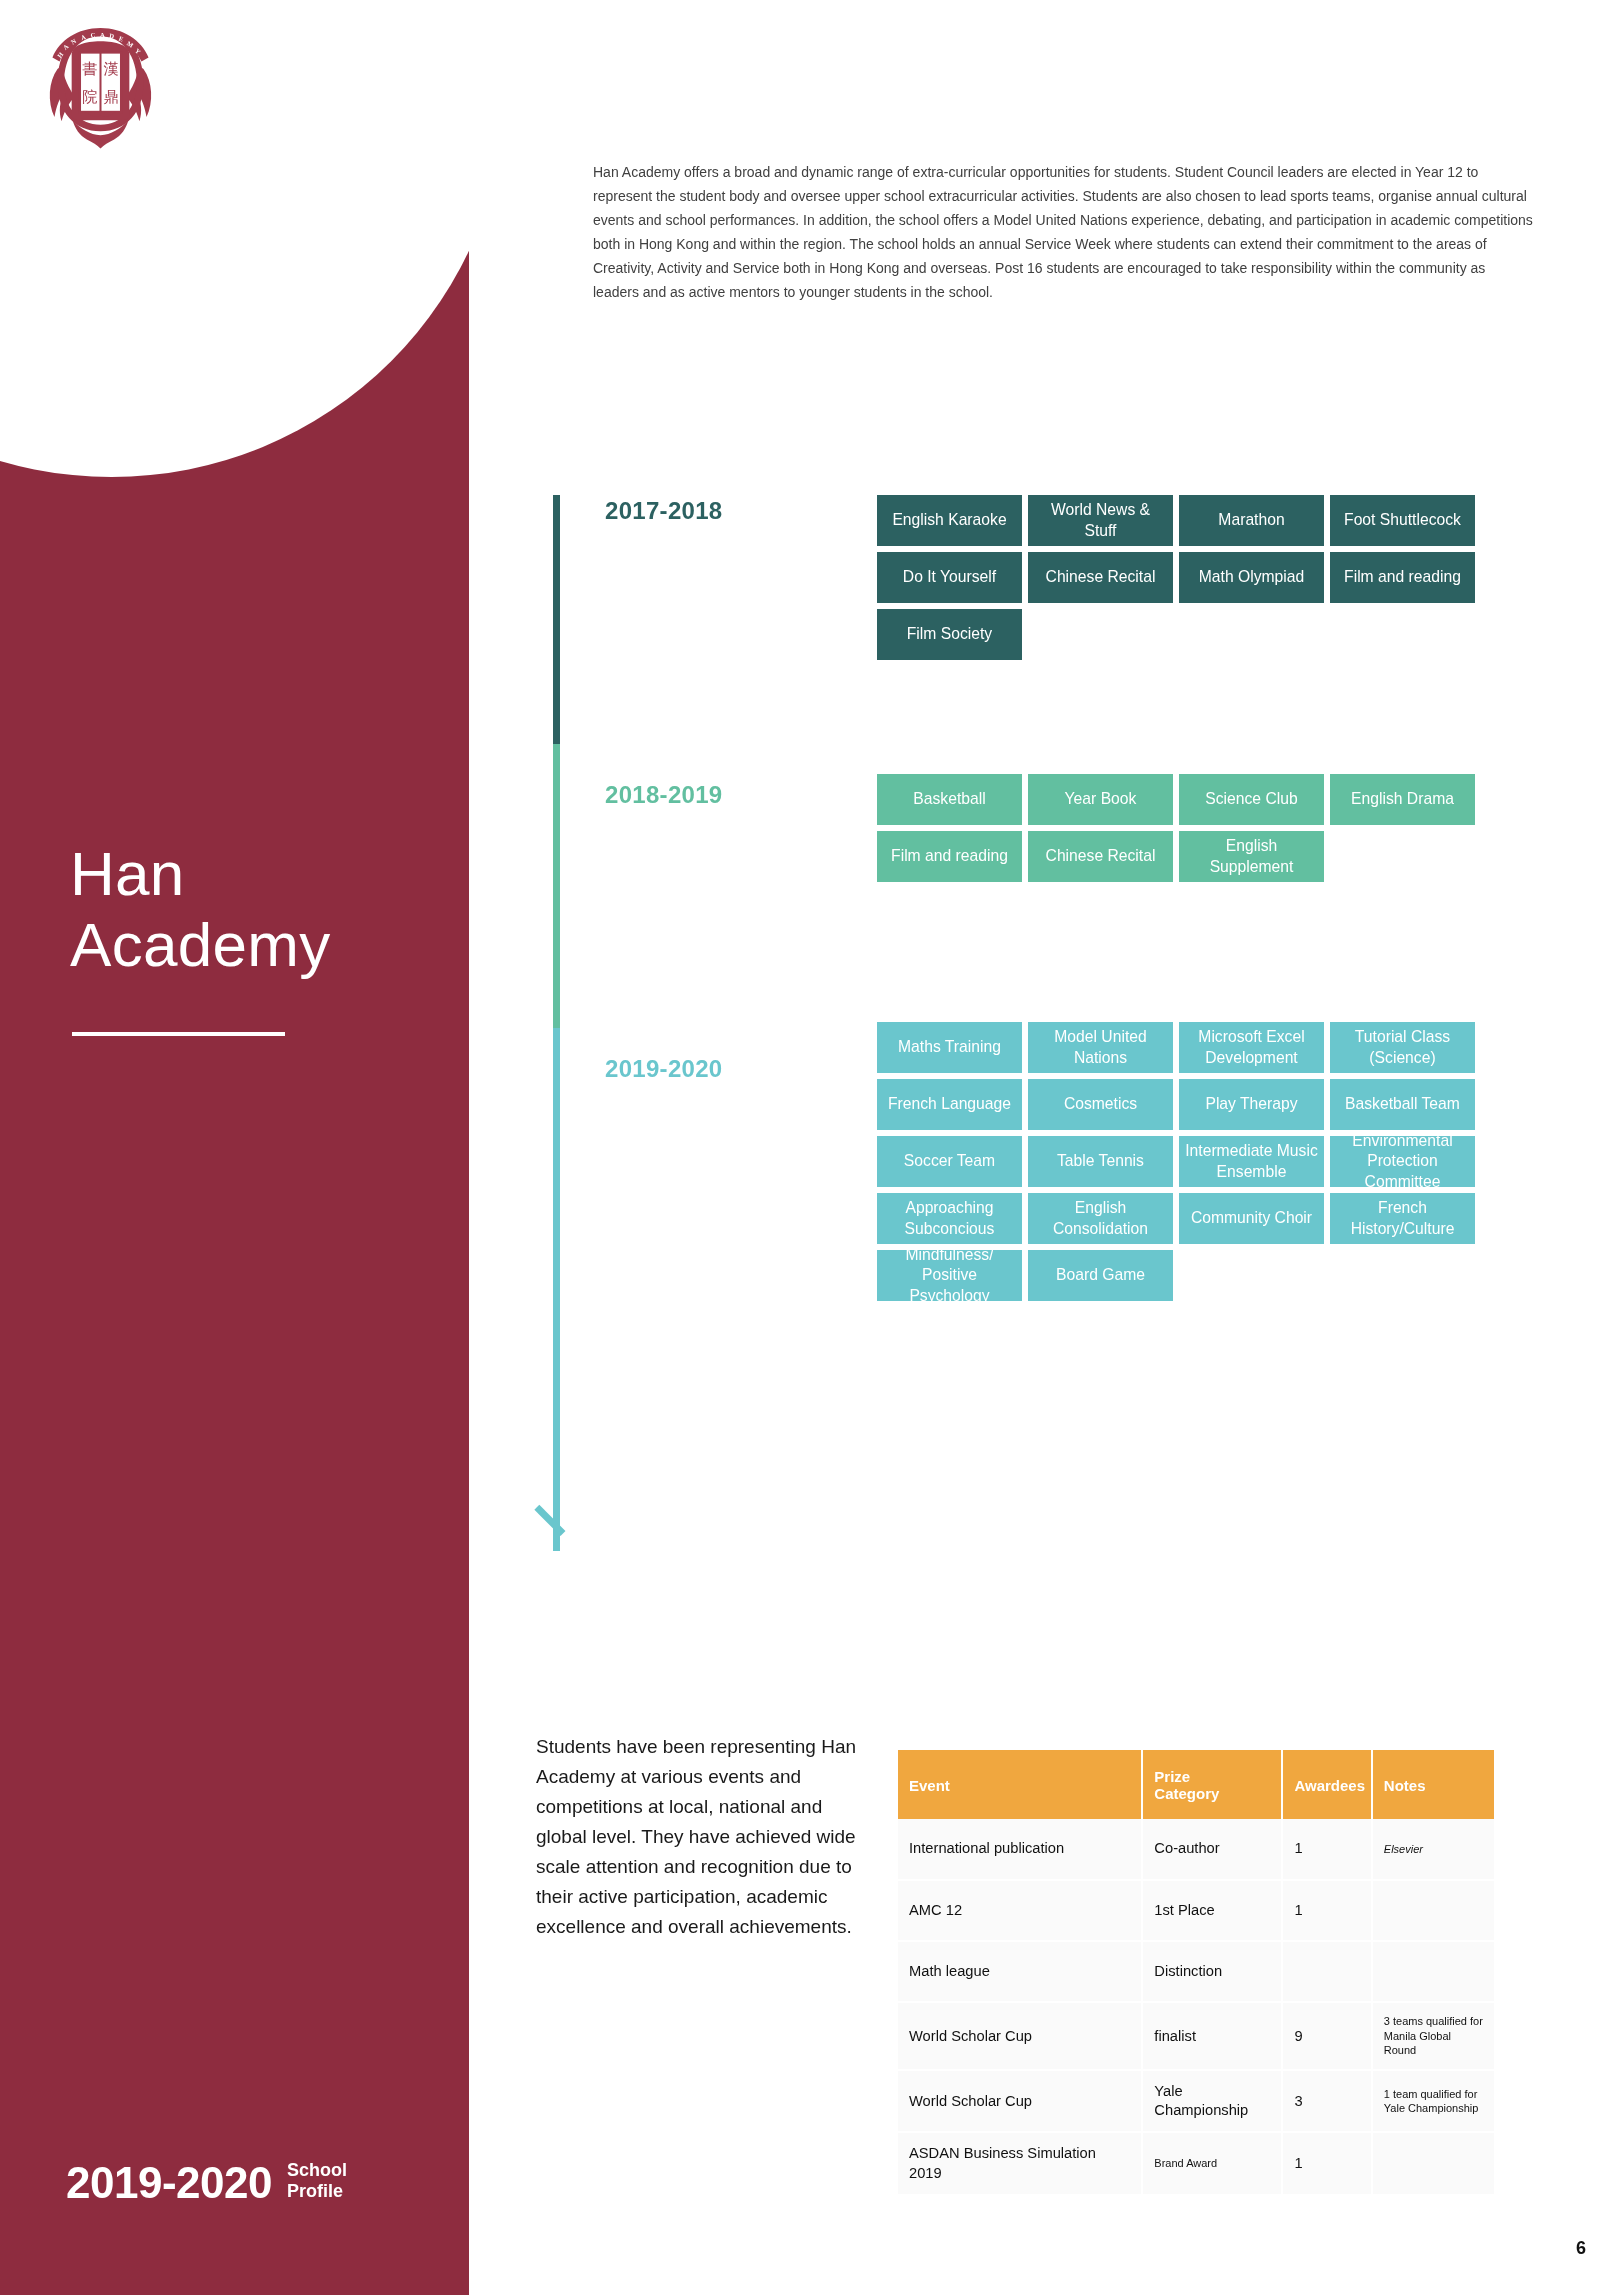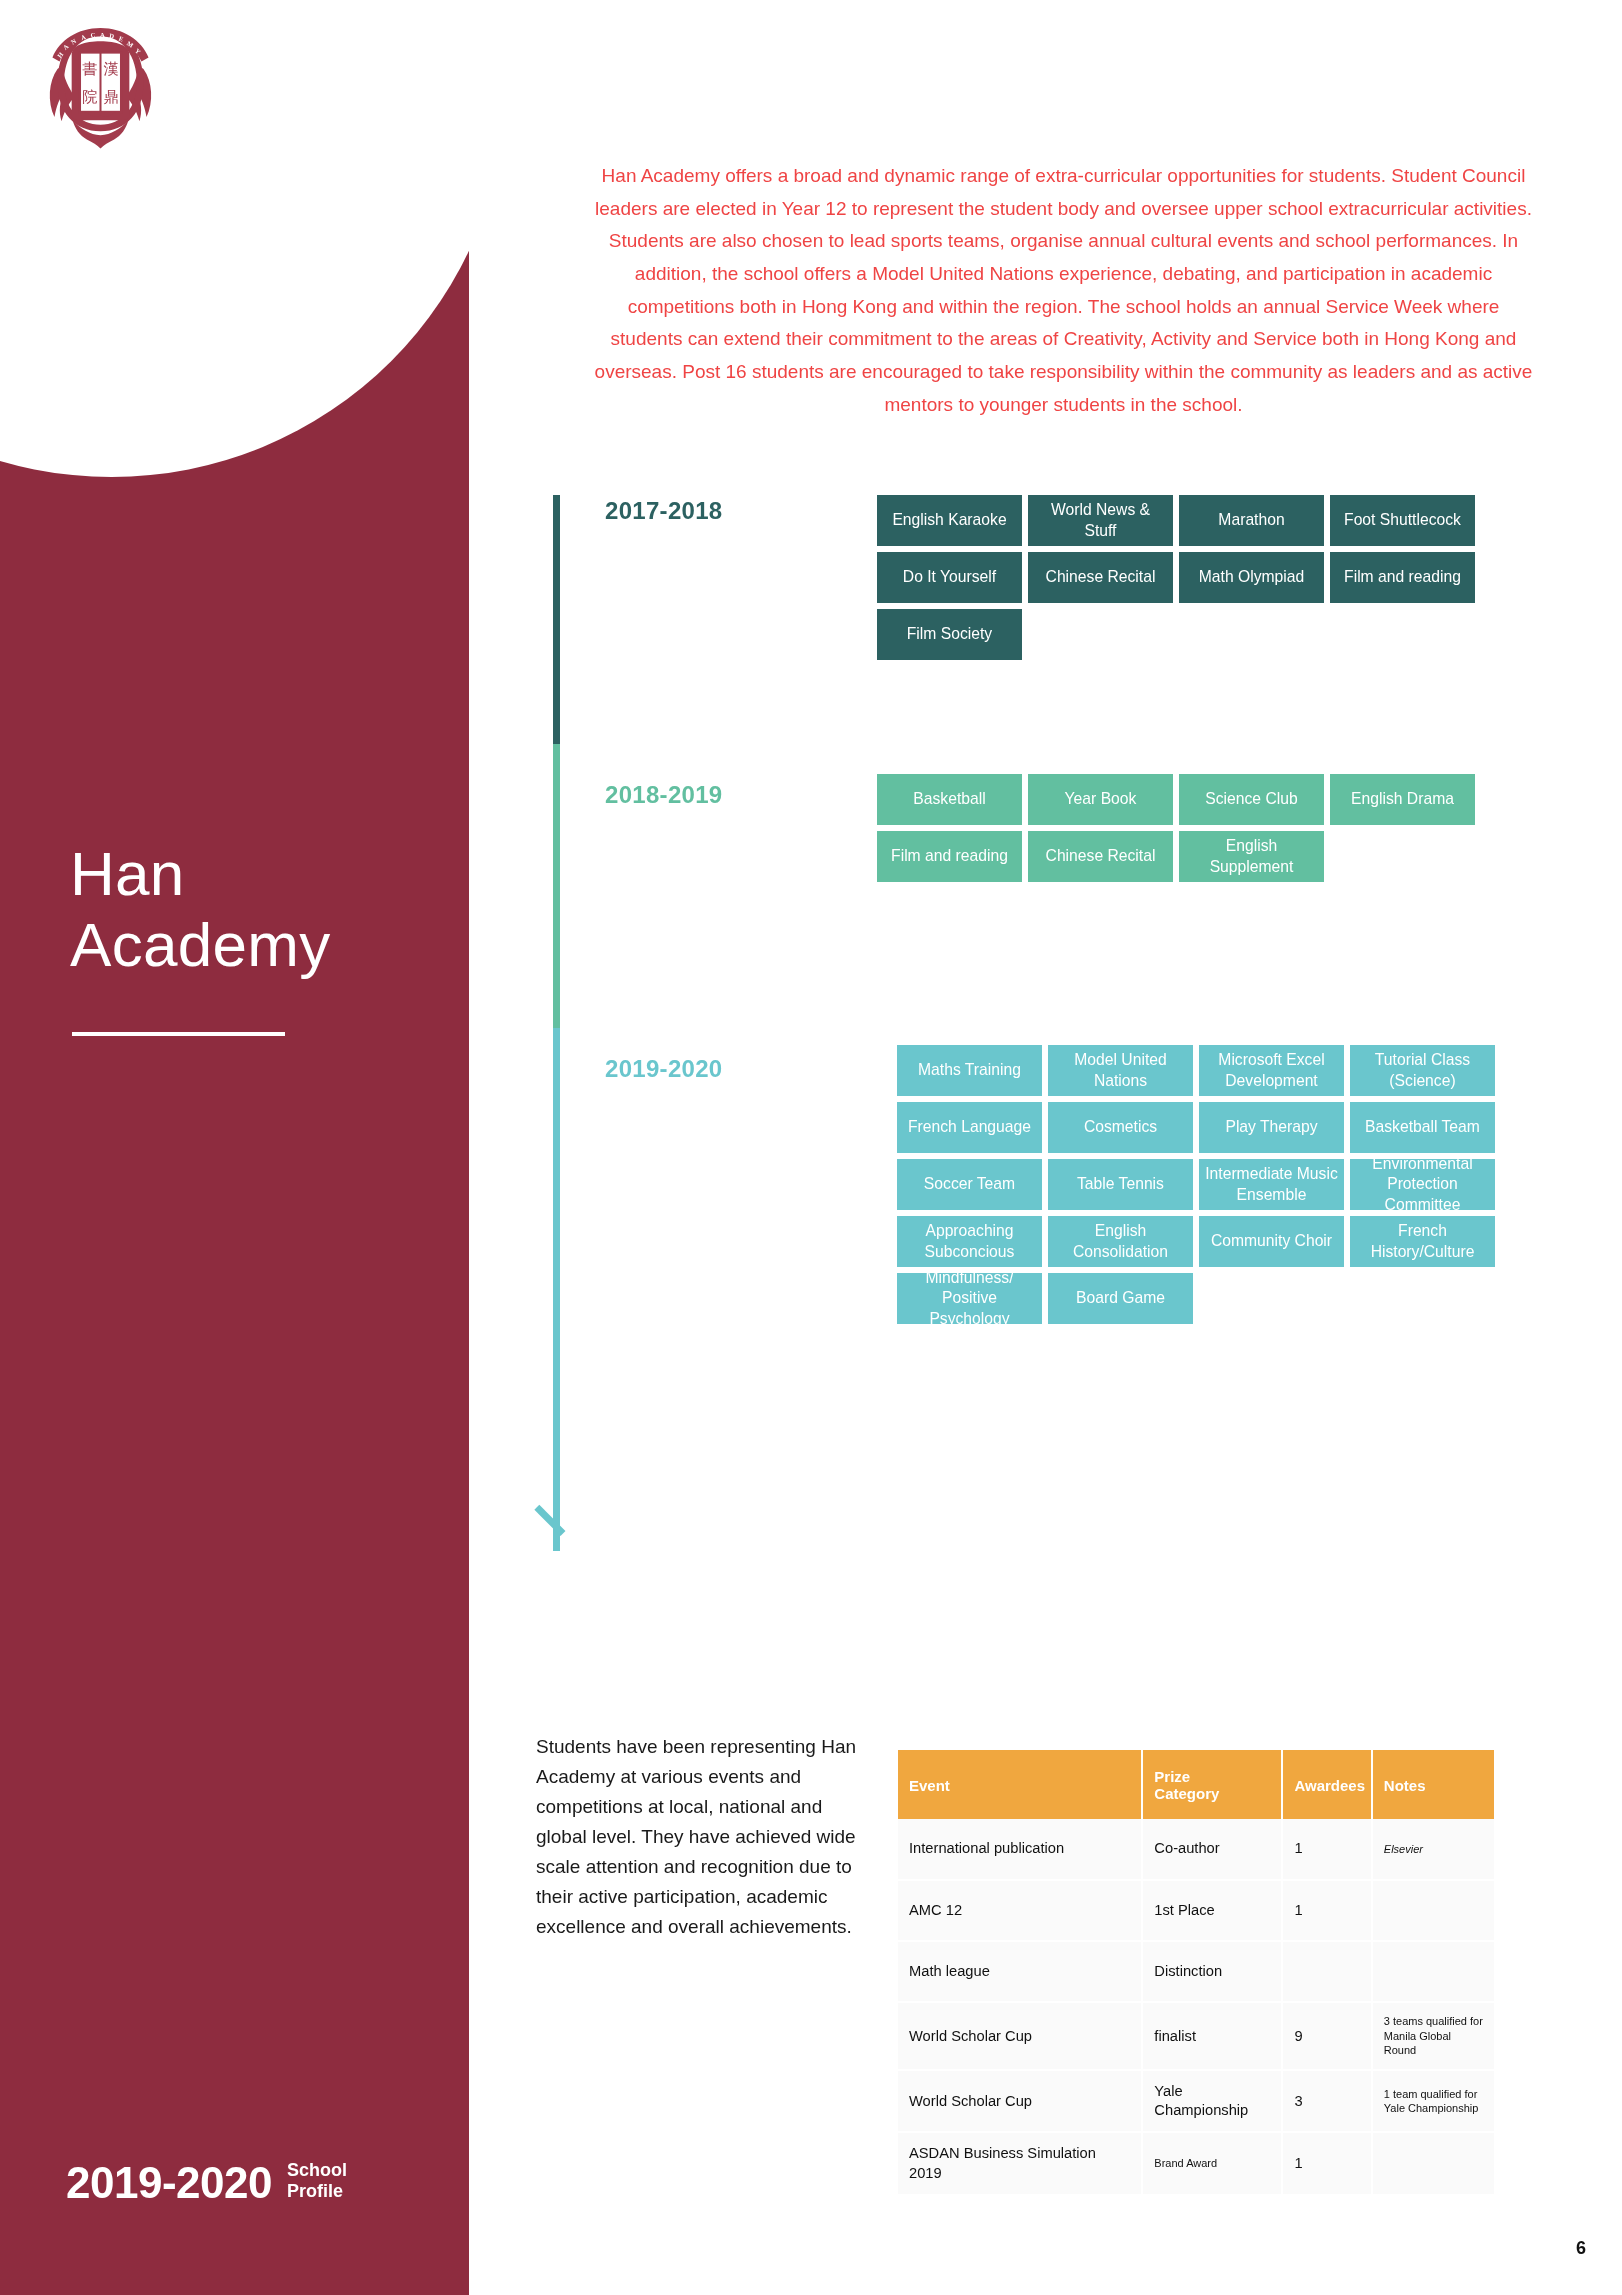--- a/index.html
+++ b/index.html
@@ -111,24 +111,24 @@
     letter-spacing: 0.1px;
   }
   #heading-activities { left: 124px; top: 81px; width: 938px; }
   #heading-competitions { left: 67px; top: 1620px; width: 761px; }
 
   .intro-paragraph {
     position: absolute;
     left: 124px;
     top: 160px;
     width: 941px;
-    font-size: 19px;
+    font-size: 14px;
     line-height: 1.72;
-    color: #ef4444;
-    text-align: center;
+    color: #404040;
+    text-align: left;
   }
 
   
   .timeline {
     position: absolute;
     left: 76px;
     top: 495px;
     width: 1055px;
     height: 1090px;
   }
@@ -358,21 +358,21 @@
           <div class="activity-box bg-green">Science Club</div>
           <div class="activity-box bg-green">English Drama</div>
           <div class="activity-box bg-green">Film and reading</div>
           <div class="activity-box bg-green">Chinese Recital</div>
           <div class="activity-box bg-green">English Supplement</div>
         </div>
       </div>
 
       <div class="year-group">
         <div class="year-label c-teal" style="top:560px;">2019-2020</div>
-        <div class="box-grid" style="top:550px;margin-left:20px;">
+        <div class="box-grid" style="top:527px;">
           <div class="activity-box bg-teal">Maths Training</div>
           <div class="activity-box bg-teal">Model United Nations</div>
           <div class="activity-box bg-teal">Microsoft Excel Development</div>
           <div class="activity-box bg-teal">Tutorial Class (Science)</div>
           <div class="activity-box bg-teal">French Language</div>
           <div class="activity-box bg-teal">Cosmetics</div>
           <div class="activity-box bg-teal">Play Therapy</div>
           <div class="activity-box bg-teal">Basketball Team</div>
           <div class="activity-box bg-teal">Soccer Team</div>
           <div class="activity-box bg-teal">Table Tennis</div>

